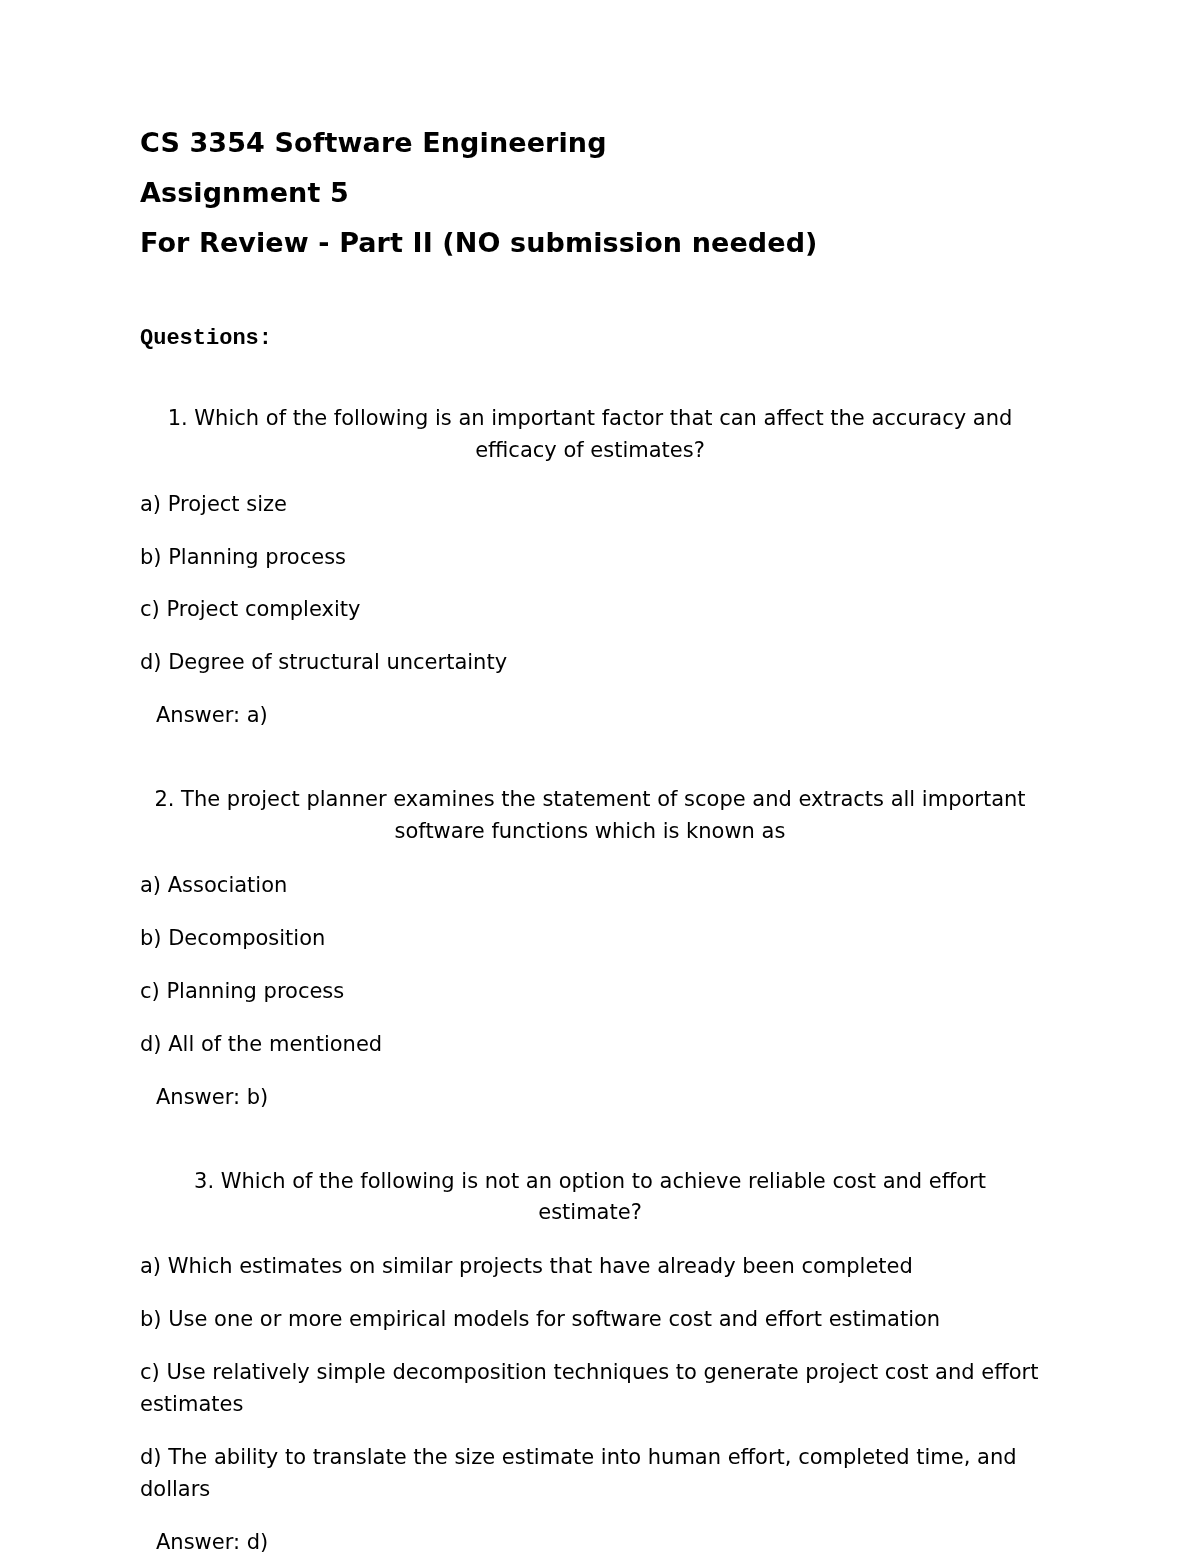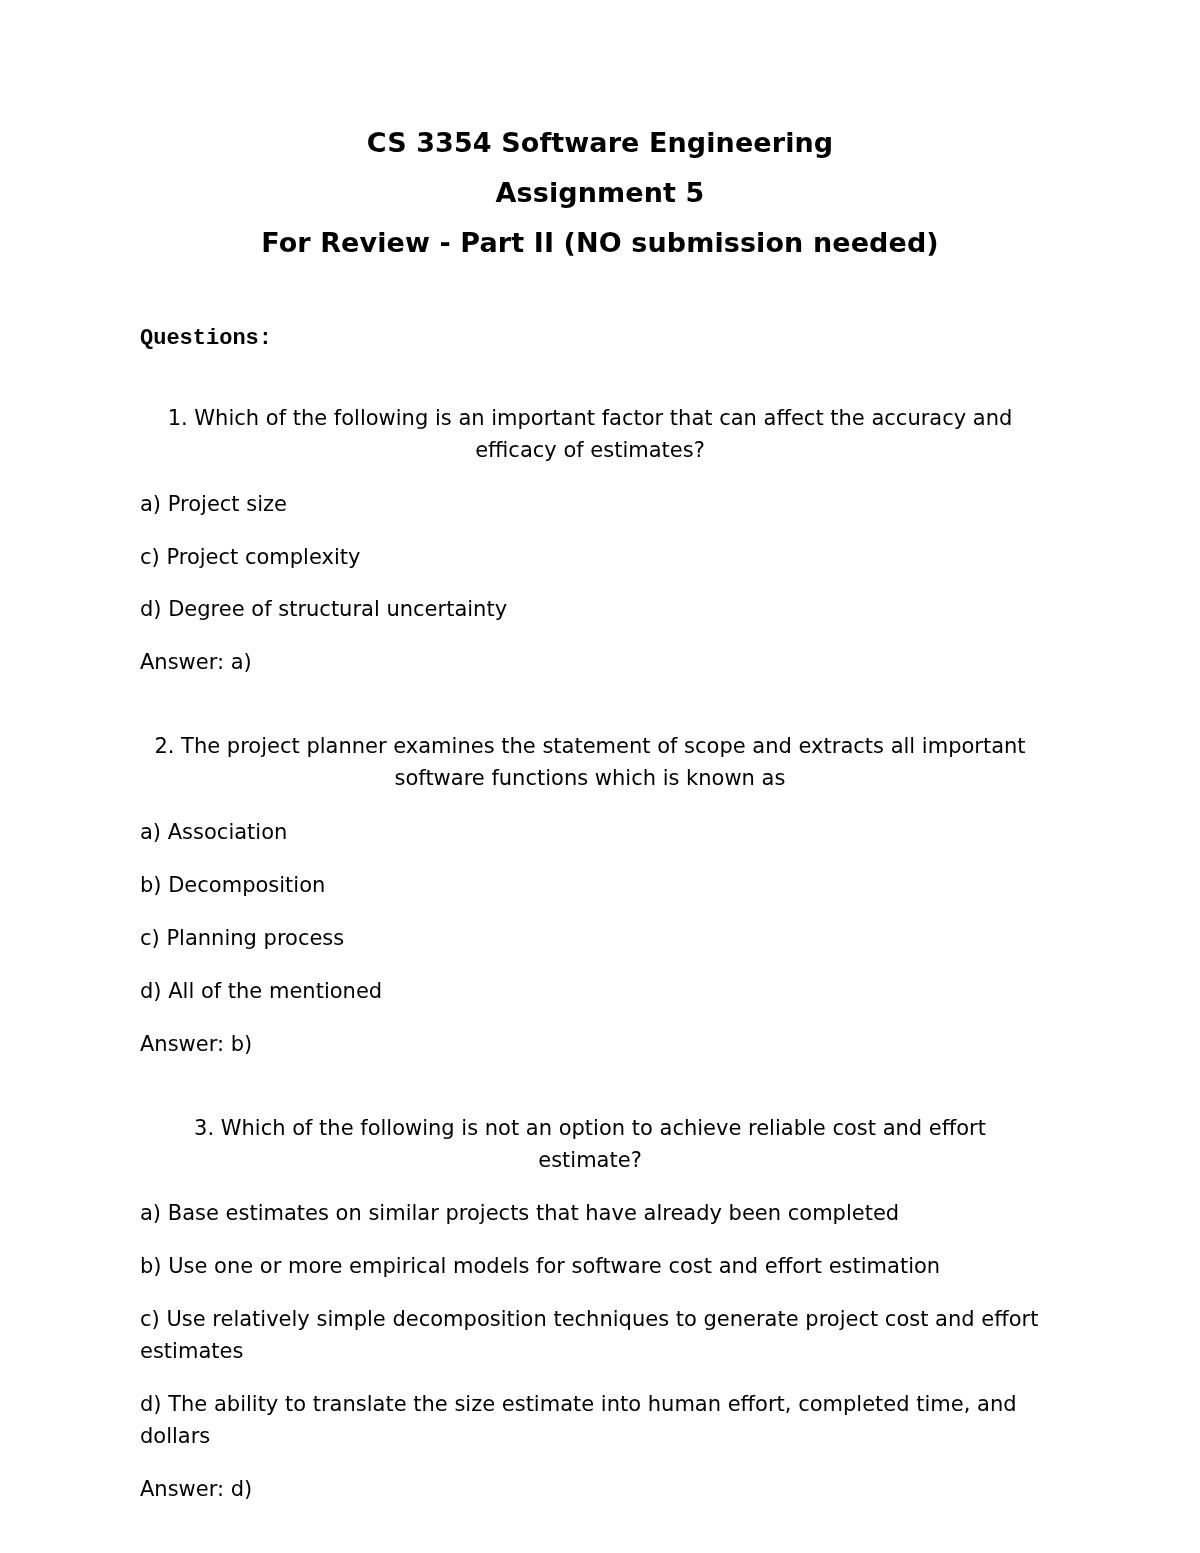--- a/index.html
+++ b/index.html
@@ -14,21 +14,20 @@
   .page {
     width: 1200px;
     height: 1553px;
     box-sizing: border-box;
     padding: 118px 140px 0 140px;
     background: #ffffff;
     position: relative;
     overflow: hidden;
   }
   .doc-title {
-    text-align: center;
     font-weight: bold;
     font-size: 27px;
     line-height: 1.85;
     letter-spacing: 0.1px;
   }
   .title-line {
     display: block;
   }
   .section-heading {
     font-family: Liberation Mono, monospace;
@@ -49,55 +48,56 @@
   }
   .q-option {
     font-size: 21px;
     line-height: 1.52;
     margin: 0 12px 21px 0;
     max-width: 900px;
   }
   .q-answer {
     font-size: 21px;
     line-height: 1.52;
-    margin: 0;
+    margin: 16px;
   }
 </style>
 </head>
 <body>
 
 <div class="page">
 
   <div class="doc-title">
     <span class="title-line">CS 3354 Software Engineering</span>
     <span class="title-line">Assignment 5</span>
     <span class="title-line">For Review - Part II (NO submission needed)</span>
   </div>
 
   <div class="section-heading">Questions:</div>
 
   <div class="question-block">
     <p class="q-stem">1. Which of the following is an important factor that can affect the accuracy and efficacy of estimates?</p>
     <p class="q-option">a) Project size</p>
+    <p class="q-option">b) Planning process</p>
     <p class="q-option">c) Project complexity</p>
     <p class="q-option">d) Degree of structural uncertainty</p>
     <p class="q-answer">Answer: a)</p>
   </div>
 
   <div class="question-block">
     <p class="q-stem">2. The project planner examines the statement of scope and extracts all important software functions which is known as</p>
     <p class="q-option">a) Association</p>
     <p class="q-option">b) Decomposition</p>
     <p class="q-option">c) Planning process</p>
     <p class="q-option">d) All of the mentioned</p>
     <p class="q-answer">Answer: b)</p>
   </div>
 
   <div class="question-block">
     <p class="q-stem">3. Which of the following is not an option to achieve reliable cost and effort estimate?</p>
-    <p class="q-option">a) Base estimates on similar projects that have already been completed</p>
+    <p class="q-option">a) Which estimates on similar projects that have already been completed</p>
     <p class="q-option">b) Use one or more empirical models for software cost and effort estimation</p>
     <p class="q-option">c) Use relatively simple decomposition techniques to generate project cost and effort estimates</p>
     <p class="q-option">d) The ability to translate the size estimate into human effort, completed time, and dollars</p>
     <p class="q-answer">Answer: d)</p>
   </div>
 
 </div>
 
 </body></html>

